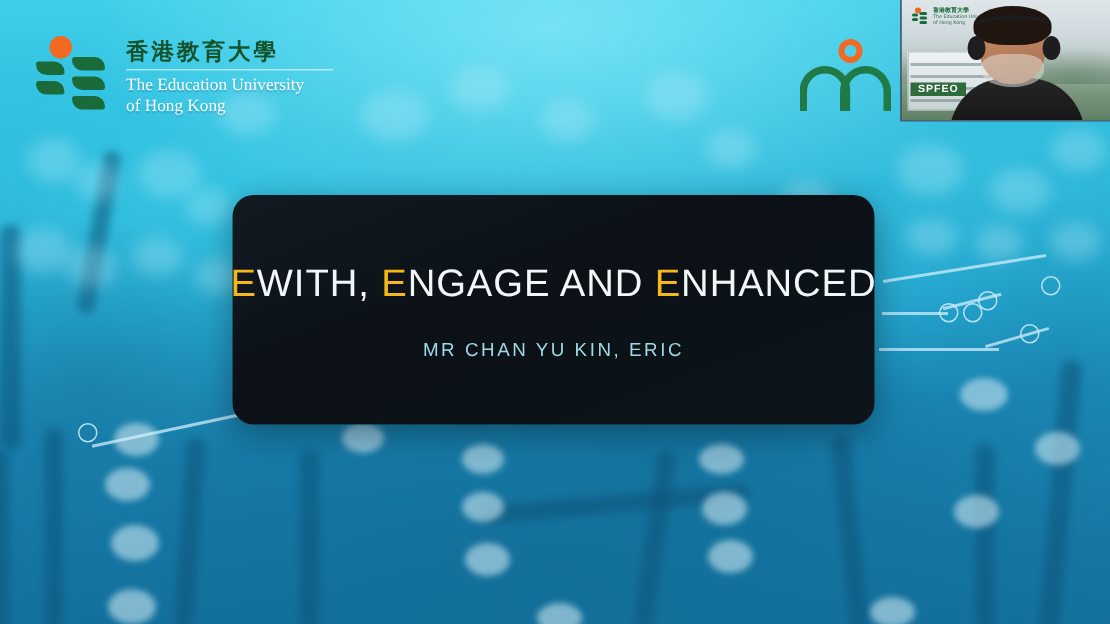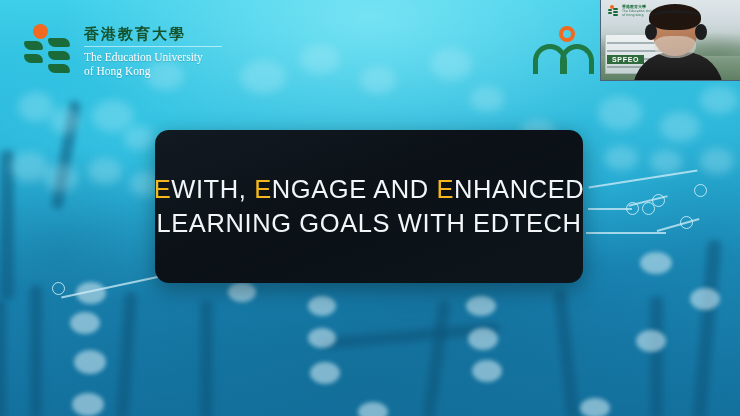--- a/index.html
+++ b/index.html
@@ -474,21 +474,21 @@
       <i style="background:#5aa84a;"></i>
       <i style="background:#2f8f8f;"></i>
       <i style="background:#3f7fbf;"></i>
     </div>
     <div class="spfeo-photo"></div>
     <div class="spfeo-badge">SPFEO</div>
   </div>
 
   <div class="title-card">
     <div class="title-line"><span class="hl">E</span><span>WITH, </span><span class="hl">E</span><span>NGAGE AND </span><span class="hl">E</span><span>NHANCED</span></div>
-    <div class="title-line">LEARNING GOALS WITH EDTECH</div>
+    <div class="subtitle">MR CHAN YU KIN, ERIC</div>
   </div>
 
   <div class="webcam">
     <div class="vbg"></div>
     <div class="vbg-hills"></div>
     <div class="vbg-building">
       <div class="floor" style="top:8px;"></div>
       <div class="floor" style="top:16px;"></div>
       <div class="floor" style="top:24px;"></div>
       <div class="floor" style="top:32px;"></div>

